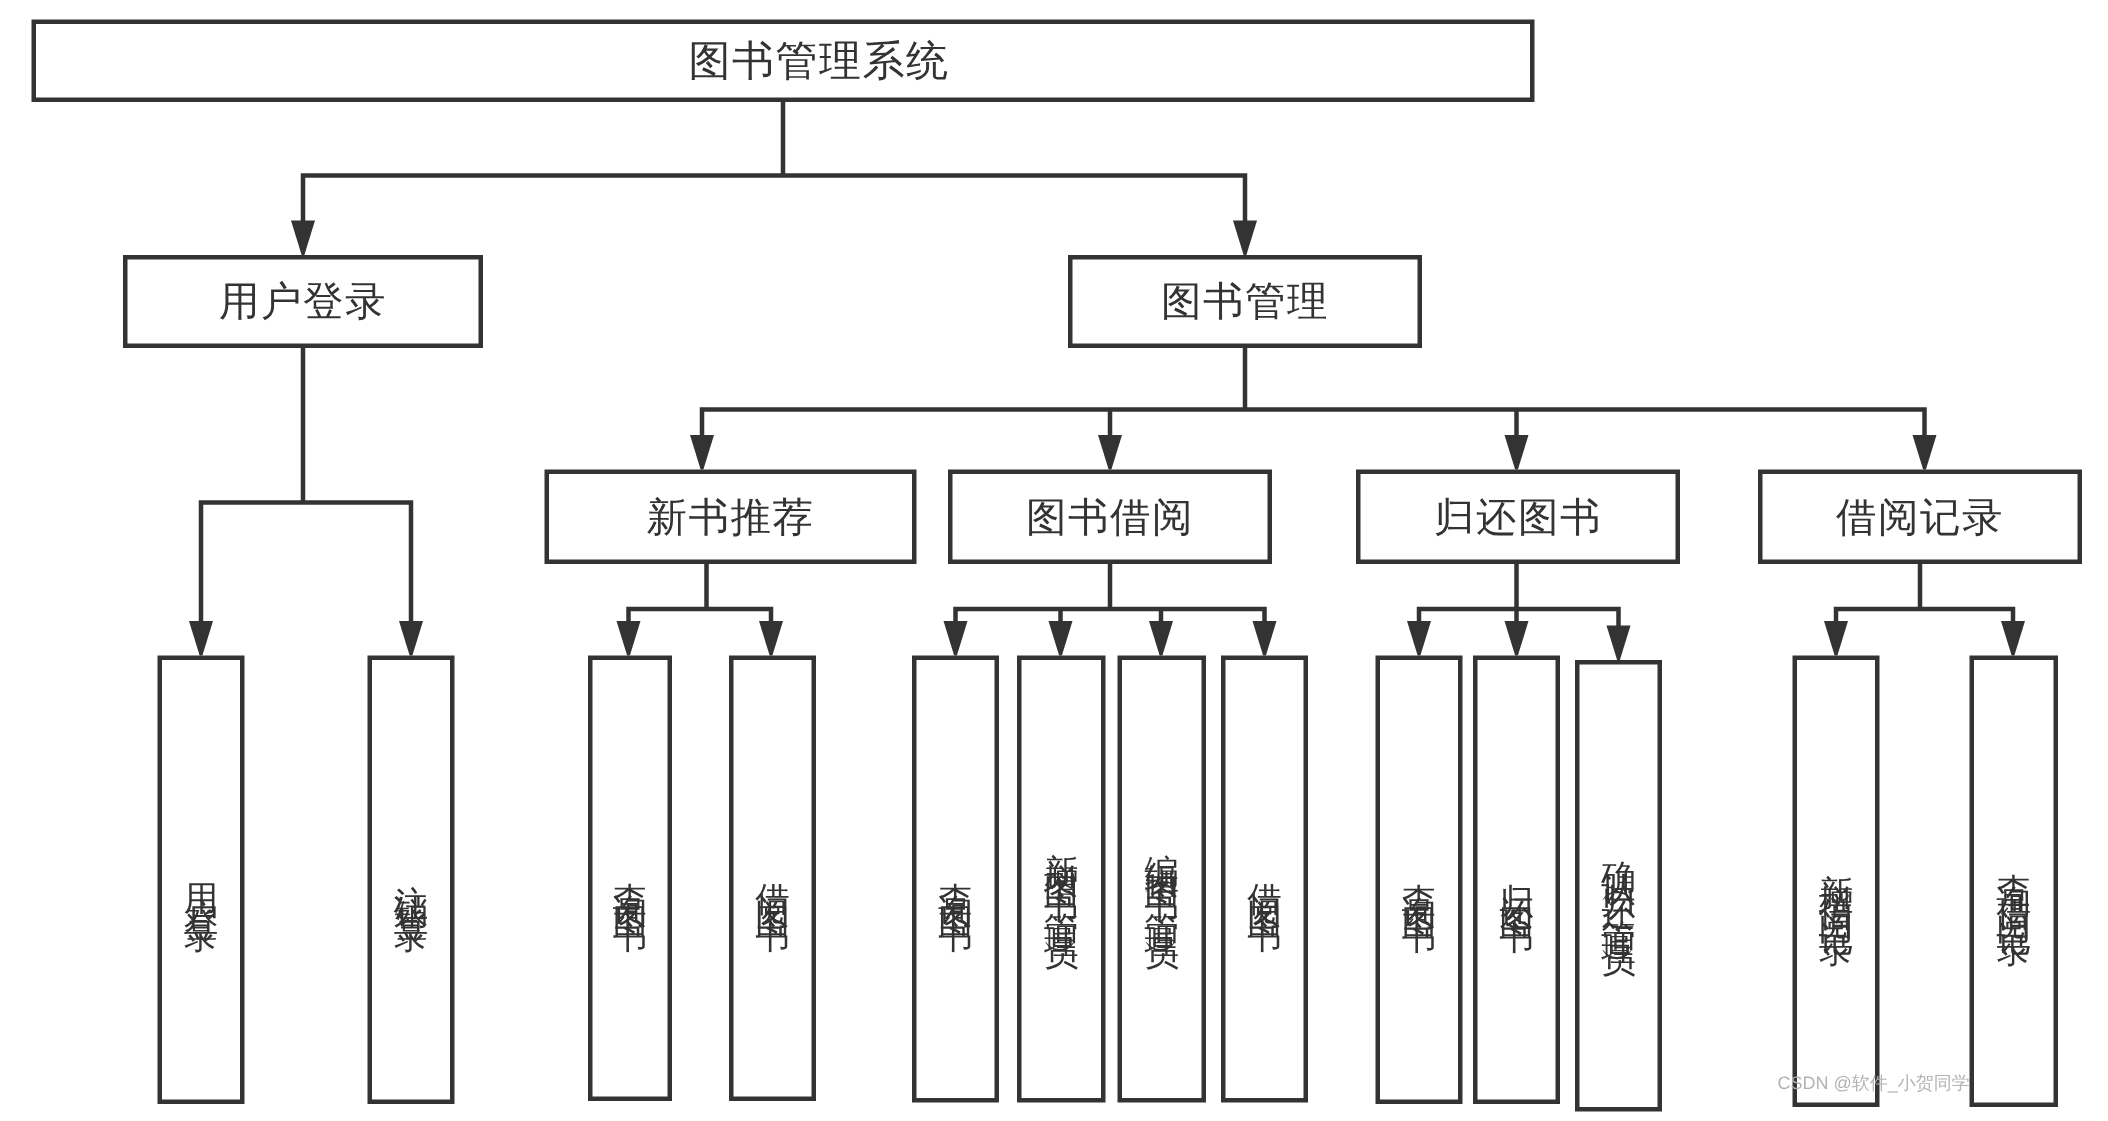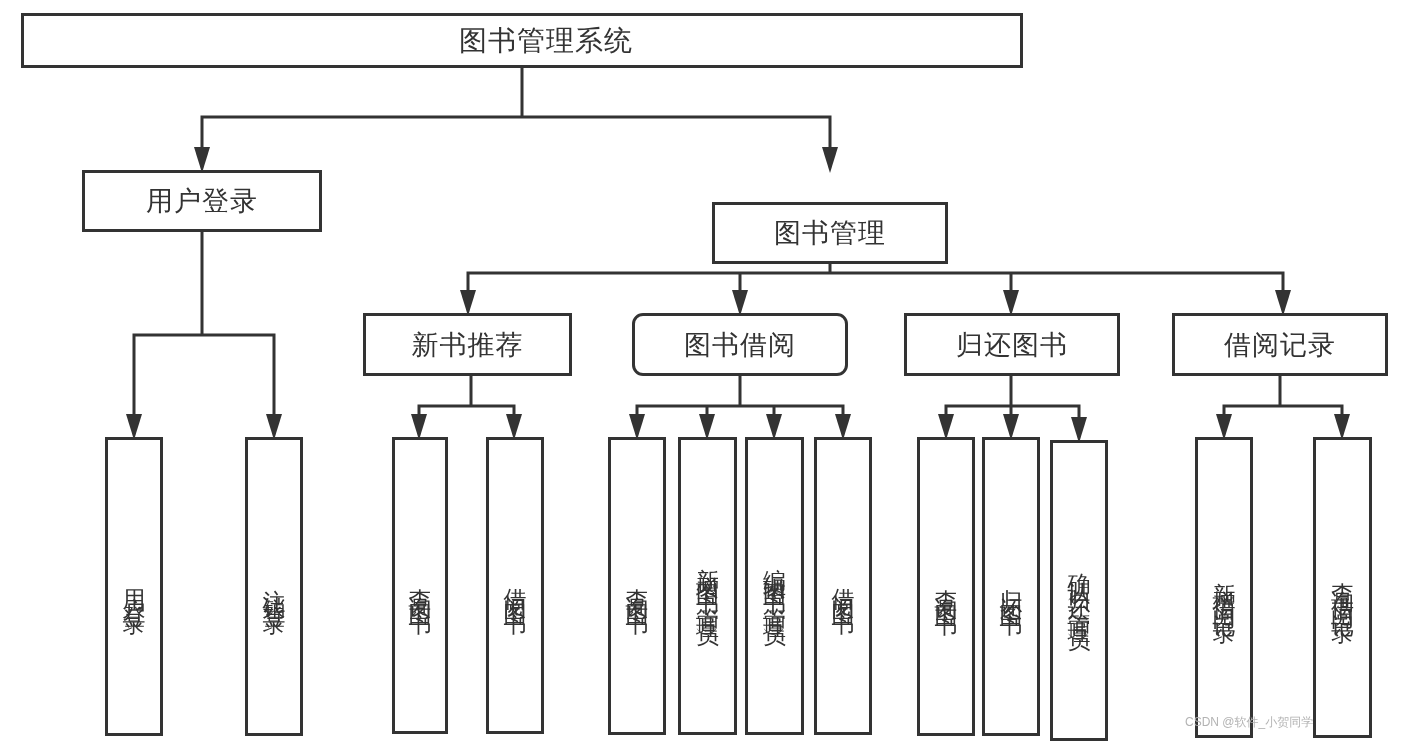--- a/index.html
+++ b/index.html
@@ -109,24 +109,24 @@
     <g>
       <path d="M1280 376 V406 M1222.5 406 H1343.5 M1224 406 V420 M1342 406 V420"></path>
       <polygon points="1216,414 1232,414 1224,440"></polygon>
       <polygon points="1334,414 1350,414 1342,440"></polygon>
     </g>
   </svg>
 
   <div class="box h-box root-box" style="left:21px; top:13px; width:1002px; height:55px;padding-left:48px;">图书管理系统</div>
 
   <div class="box h-box" style="left:82px; top:170px; width:240px; height:62px;">用户登录</div>
-  <div class="box h-box" style="left:712px; top:170px; width:236px; height:62px;margin-top:32px;">图书管理</div>
+  <div class="box h-box" style="left:712px; top:170px; width:236px; height:62px;">图书管理</div>
 
-  <div class="box h-box" style="left:363px; top:313px; width:209px; height:63px;">新书推荐</div>
-  <div class="box h-box" style="left:632px; top:313px; width:216px; height:63px;border-radius:11px;">图书借阅</div>
+  <div class="box h-box" style="left:363px; top:313px; width:248px; height:63px;">新书推荐</div>
+  <div class="box h-box" style="left:632px; top:313px; width:216px; height:63px;">图书借阅</div>
   <div class="box h-box" style="left:904px; top:313px; width:216px; height:63px;">归还图书</div>
   <div class="box h-box" style="left:1172px; top:313px; width:216px; height:63px;">借阅记录</div>
 
   <div class="box v-box" style="left:105px; top:437px; width:58px; height:299px;">用户登录</div>
   <div class="box v-box" style="left:245px; top:437px; width:58px; height:299px;">注销登录</div>
 
   <div class="box v-box" style="left:392px; top:437px; width:56px; height:297px;">查询图书</div>
   <div class="box v-box" style="left:486px; top:437px; width:58px; height:297px;">借阅图书</div>
 
   <div class="box v-box" style="left:608px; top:437px; width:58px; height:298px;">查询图书</div>

